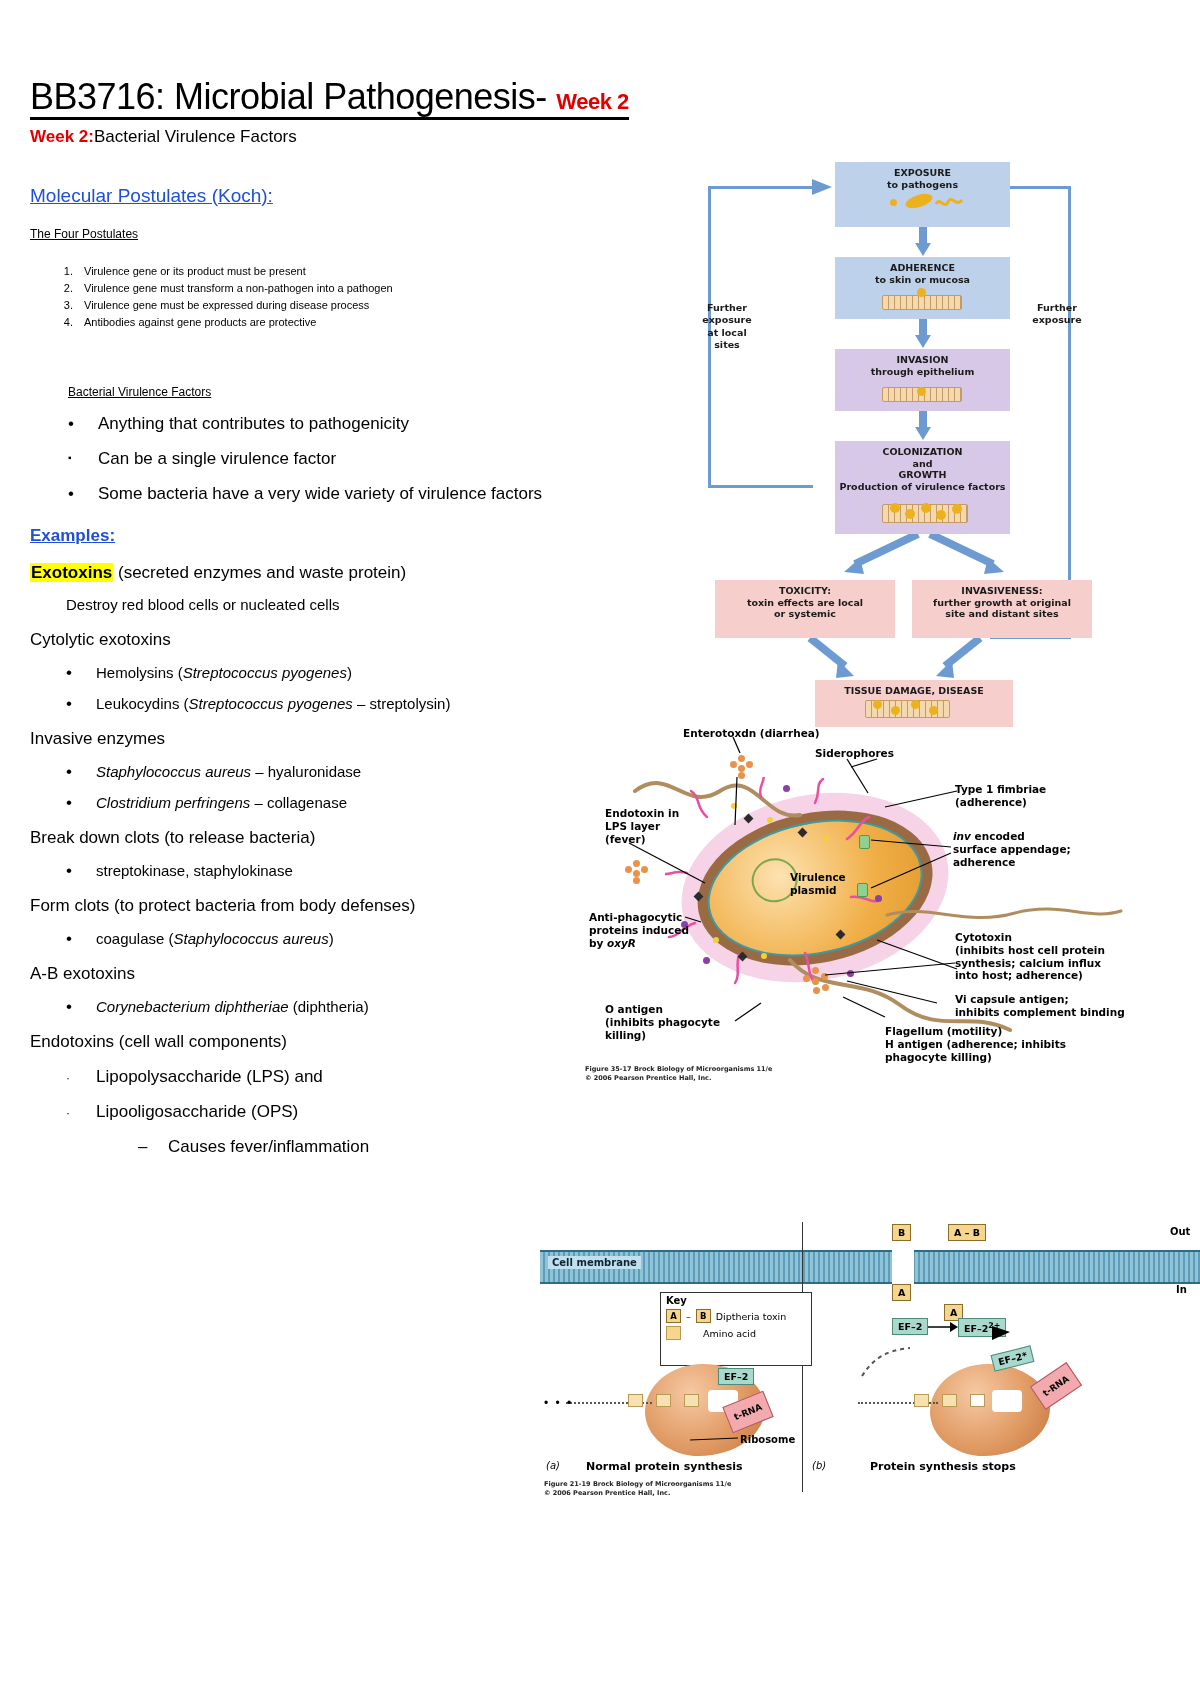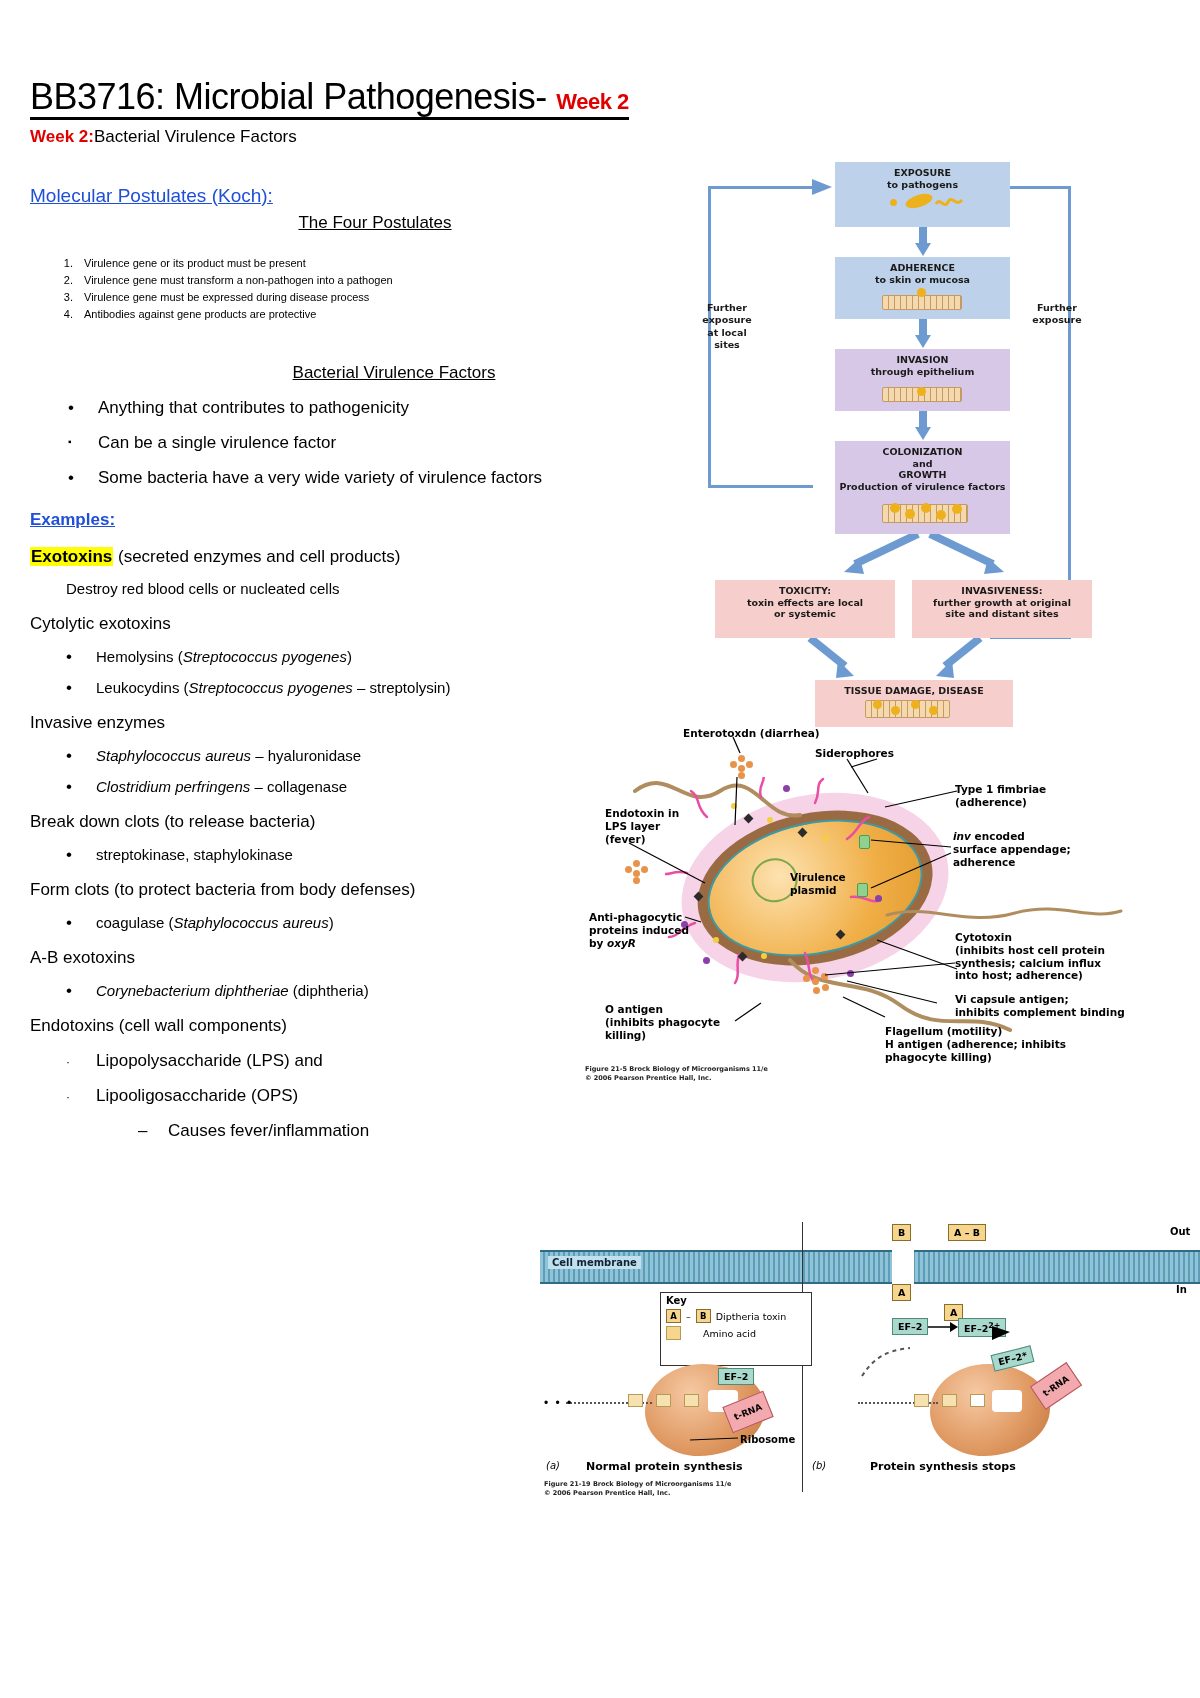--- a/index.html
+++ b/index.html
@@ -61,24 +61,23 @@
     text-decoration: underline;
     margin-top: 38px;
   }
   .sec-heading-blue.small {
     font-size: 17px;
     font-weight: bold;
     margin-top: 22px;
   }
 
   .sec-underline {
-    font-size: 17px;
+    font-size: 12px;
     text-decoration: underline;
-    margin-top: 6px;
-    text-align: center;
+    margin-top: 20px;
   }
 
   ol.postulates {
     margin: 22px 0 0 0;
     padding-left: 46px;
     font-size: 11px;
     line-height: 1.55;
   }
   ol.postulates li { padding-left: 8px; }
 
@@ -394,21 +393,21 @@
       </div>
       <div class="bullet-row">
         <span class="bullet dot">•</span>
         <span class="btext">Some bacteria have a very wide variety of virulence factors</span>
       </div>
     </div>
 
     <div class="sec-heading-blue small">Examples:</div>
 
     <div class="plain-line">
-      <span class="hl">Exotoxins</span><span> (secreted enzymes and cell products)</span>
+      <span class="hl">Exotoxins</span><span> (secreted enzymes and waste protein)</span>
     </div>
 
     
     <div class="plain-line sub indent-3">Destroy red blood cells or nucleated cells</div>
     <div class="plain-line">Cytolytic exotoxins</div>
     <div class="indent-3 small-bullets">
       <div class="bullet-row">
         <span class="bullet dot">•</span>
         <span class="btext"><span>Hemolysins (</span><span class="ital">Streptococcus pyogenes</span><span>)</span></span>
       </div>
@@ -732,21 +731,21 @@
       <div>killing)</div>
     </div>
 
     <div class="bl" style="left:300px; top:300px;">
       <div>Flagellum (motility)</div>
       <div>H antigen (adherence; inhibits</div>
       <div>phagocyte killing)</div>
     </div>
 
     <div class="caps">
-      <div>Figure 21-5  Brock Biology of Microorganisms 11/e</div>
+      <div>Figure 35-17  Brock Biology of Microorganisms 11/e</div>
       <div>© 2006 Pearson Prentice Hall, Inc.</div>
     </div>
   </div>
 
   <div class="fig-prot">
 
     <div class="memb-band"></div>
     <div class="memb-label">Cell membrane</div>
 
     <div style="position:absolute;left:352px;top:26px;width:22px;height:38px;background:#fff;"></div>

